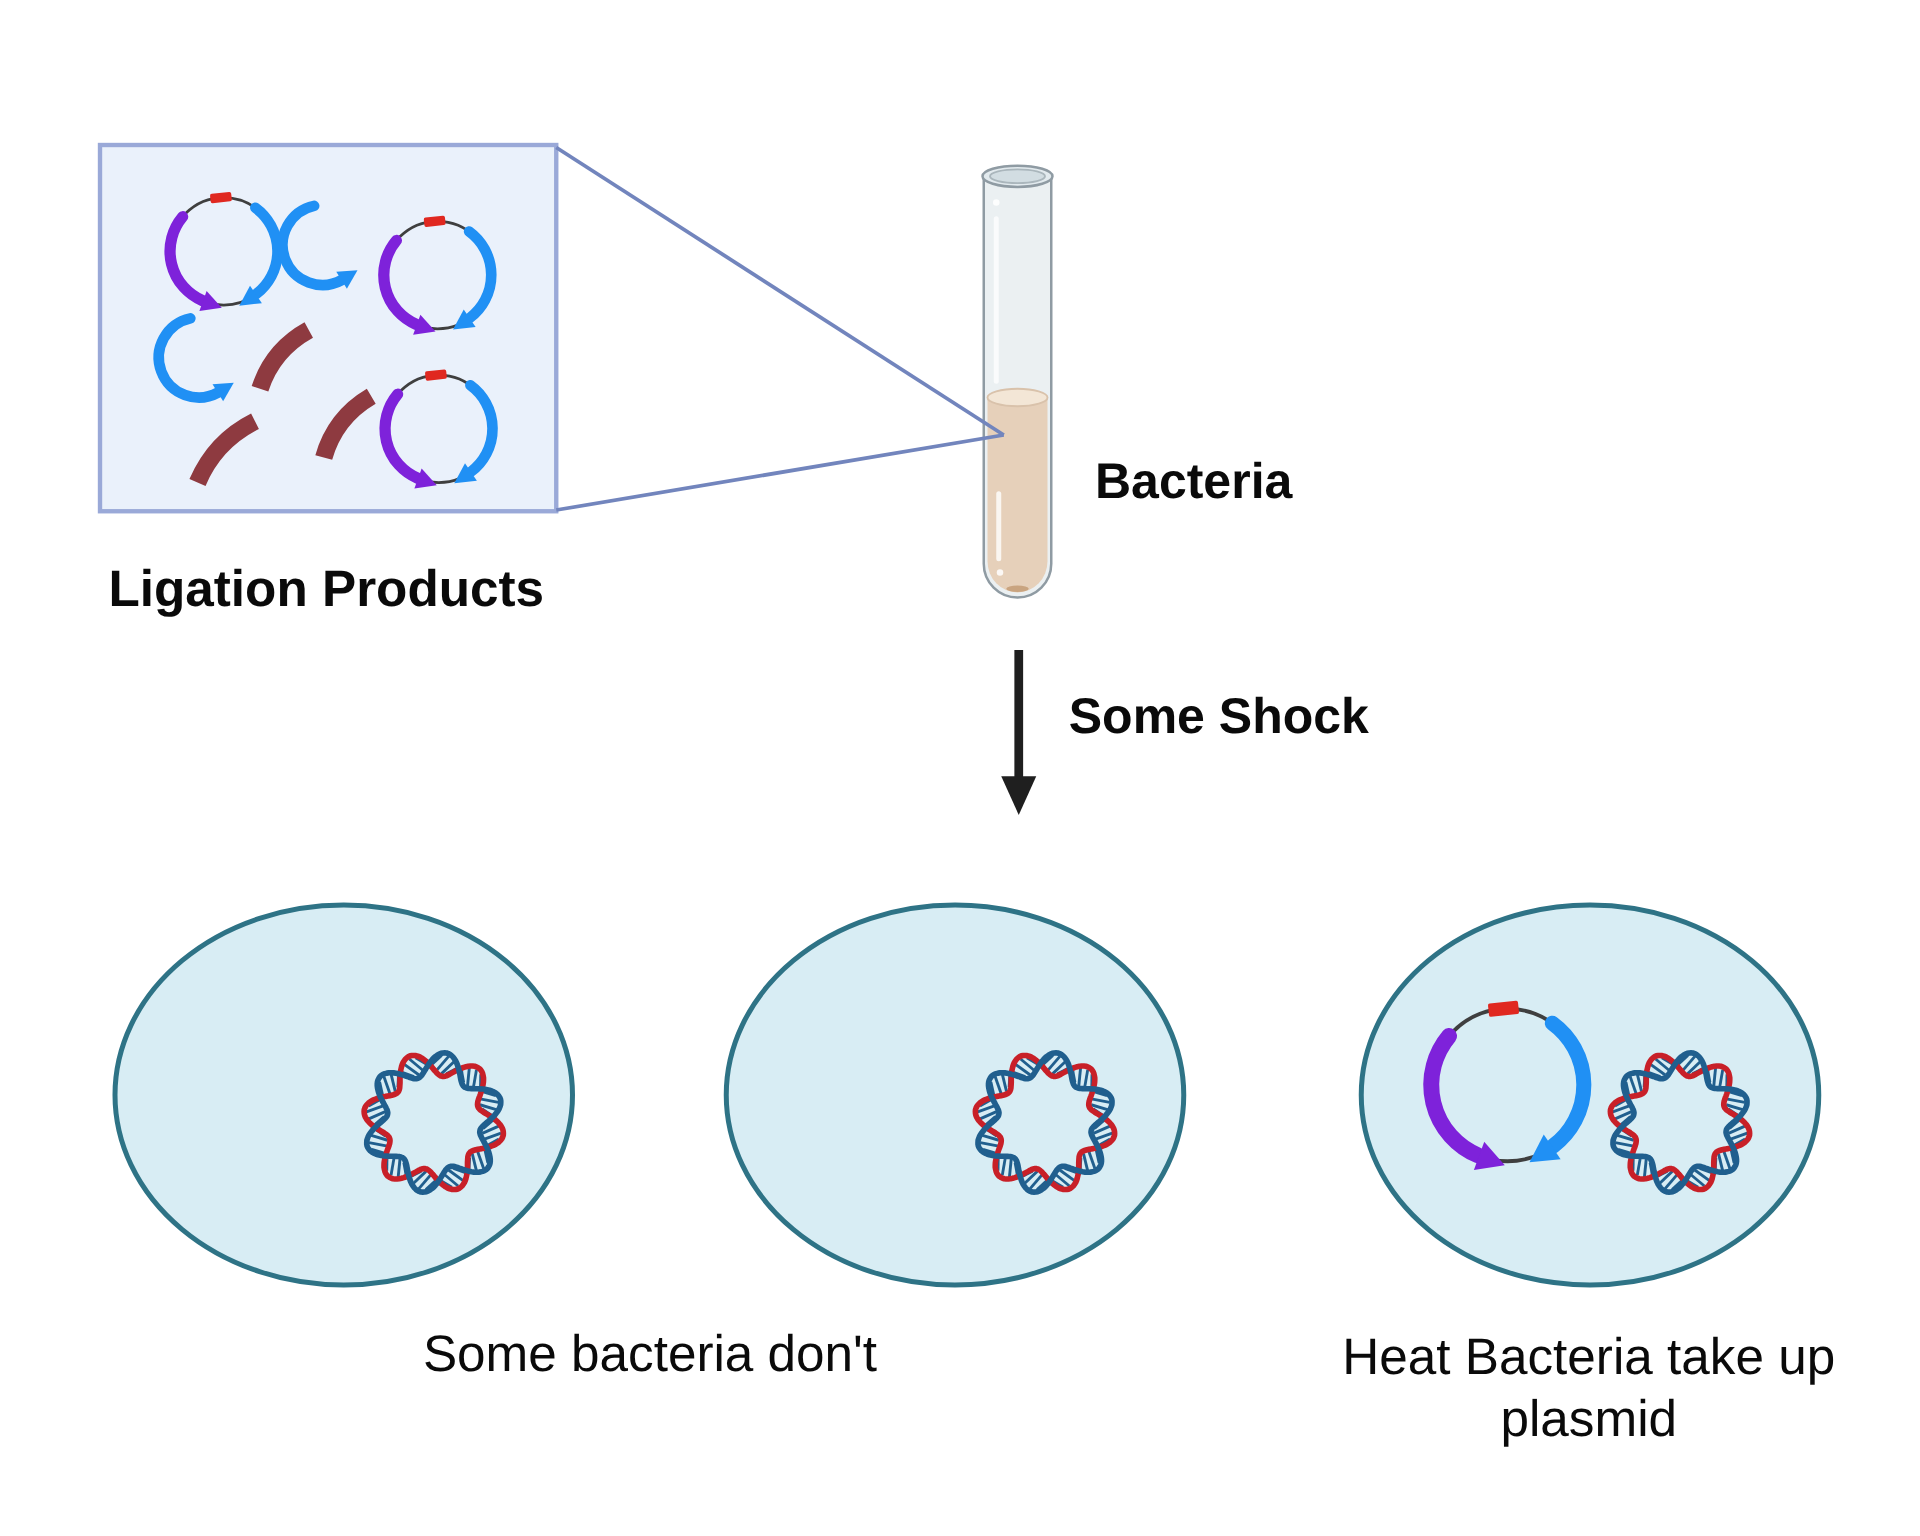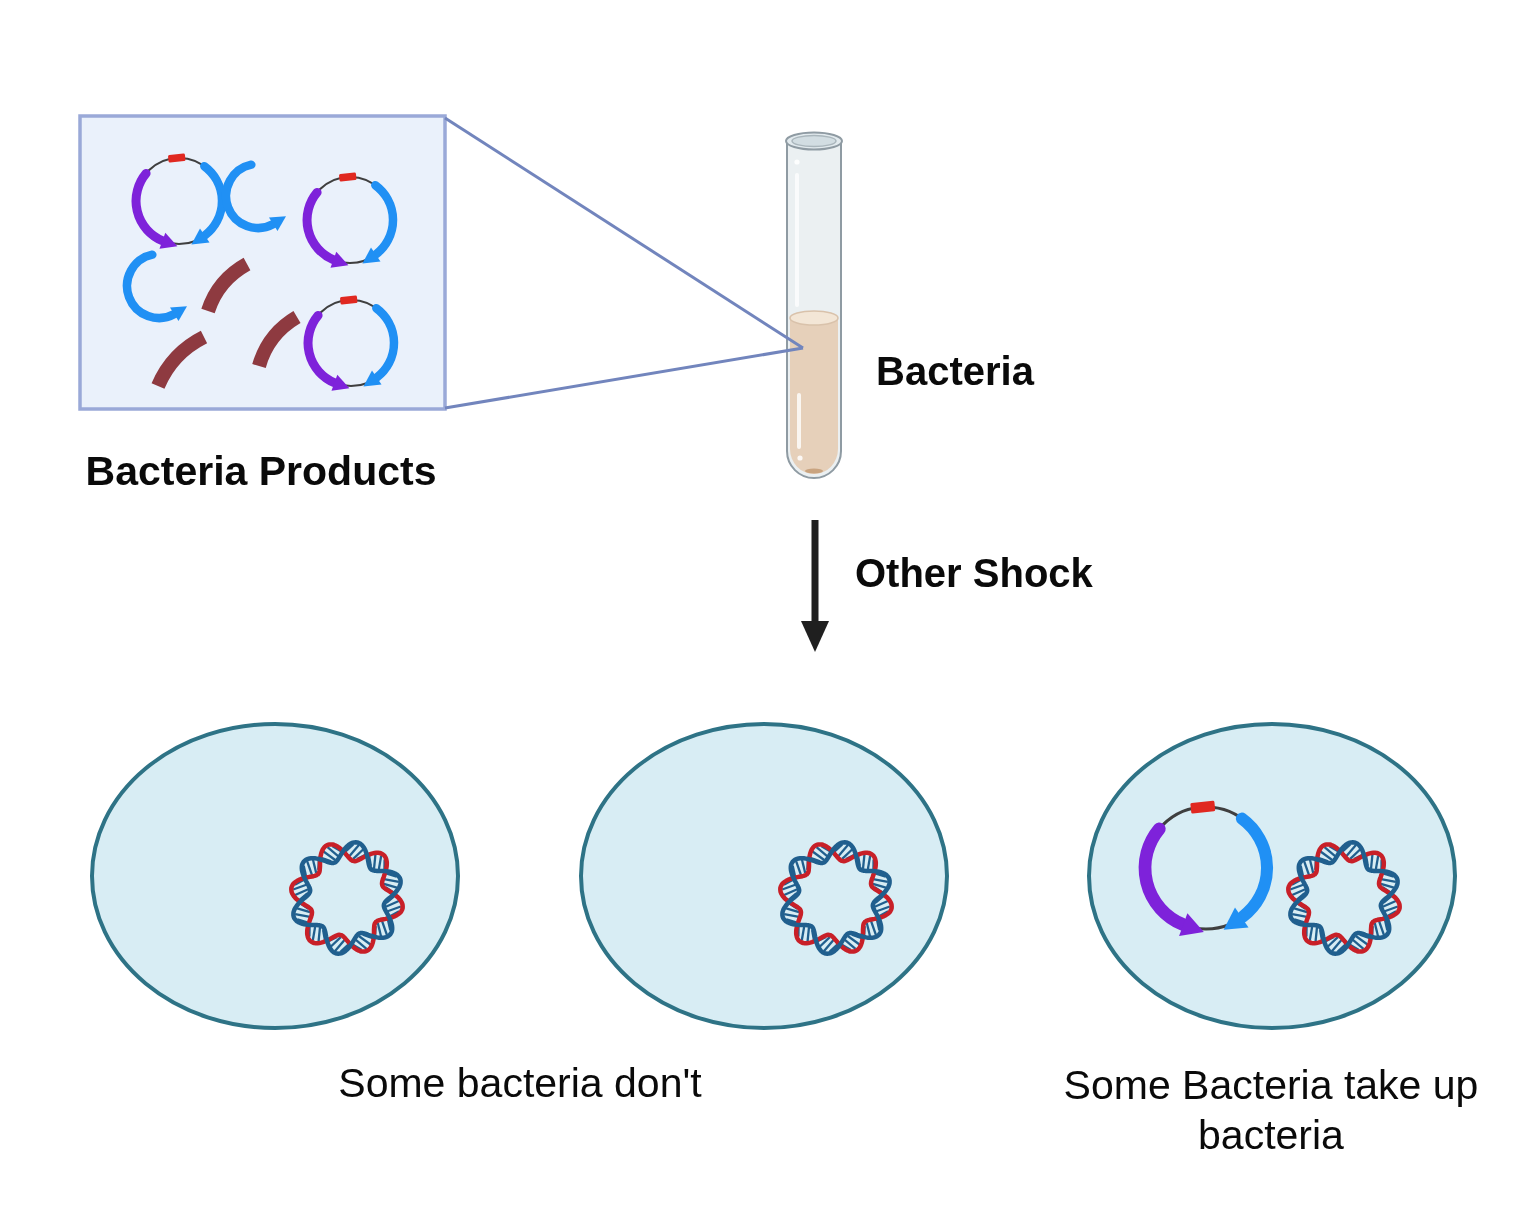--- a/index.html
+++ b/index.html
@@ -14,21 +14,21 @@
   .lbl{
     position:absolute;
     color:#0a0a0a;
     font-family:"Liberation Sans", sans-serif;
     white-space:nowrap;
   }
   .lbl.bold{font-weight:700;}
   .lbl.center{text-align:center;}
   .lbl.wrap{white-space:normal;}
   #ligation-label{left:61px;top:448px;width:400px;font-size:41px;line-height:1.15;}
-  #bacteria-label{left:876px;top:348px;font-size:40px;line-height:1.15;}
+  #bacteria-label{left:876px;top:362px;font-size:40px;line-height:1.15;}
   #heatshock-label{left:855px;top:550px;font-size:40px;line-height:1.15;}
   #other-label{left:270px;top:1058px;width:500px;font-size:41px;line-height:50px;}
   #some-label{left:1041px;top:1060px;width:460px;font-size:41px;line-height:50px;}
 </style>
 </head>
 <body>
 
 <div class="canvas">
   <svg id="diagram-svg" width="1536" height="1229" viewBox="0 0 1536 1229">
       <g>
@@ -271,22 +271,22 @@
           <circle cx="1206" cy="868" r="61" fill="none" stroke="#3f3f3f" stroke-width="3.12093023255814"></circle>
           <path d="M1241.9,818.6 A61,61 0 0 1 1242.7,916.7" fill="none" stroke="#2090f4" stroke-width="12.058139534883722" stroke-linecap="round"></path>
           <polygon points="1223.6,929.7 1235.0,907.5 1248.5,927.4" fill="#2090f4"></polygon>
           <path d="M1159.3,828.8 A61,61 0 0 0 1182.2,924.2" fill="none" stroke="#7e22da" stroke-width="12.767441860465118" stroke-linecap="round"></path>
           <polygon points="1203.8,932.1 1179.1,936.0 1187.4,913.3" fill="#7e22da"></polygon>
           <rect x="1190.7493671342966" y="801.7638309381106" width="24.116279069767444" height="10.63953488372093" rx="1.5" transform="rotate(-6 1202.8075066691804 807.083598379971)" fill="#e02820"></rect>
         </g>
       </g>
     </svg>
 
-  <div id="ligation-label" class="lbl bold center">Bacteria Products</div>
+  <div id="ligation-label" class="lbl bold center">Ligation Products</div>
 
   <div id="bacteria-label" class="lbl bold">Bacteria</div>
 
-  <div id="heatshock-label" class="lbl bold">Other Shock</div>
+  <div id="heatshock-label" class="lbl bold">Some Shock</div>
 
   <div id="other-label" class="lbl center">Some bacteria don't</div>
 
-  <div id="some-label" class="lbl center wrap">Some Bacteria take up bacteria</div>
+  <div id="some-label" class="lbl center wrap">Heat Bacteria take up plasmid</div>
 </div>
 
 </body></html>

